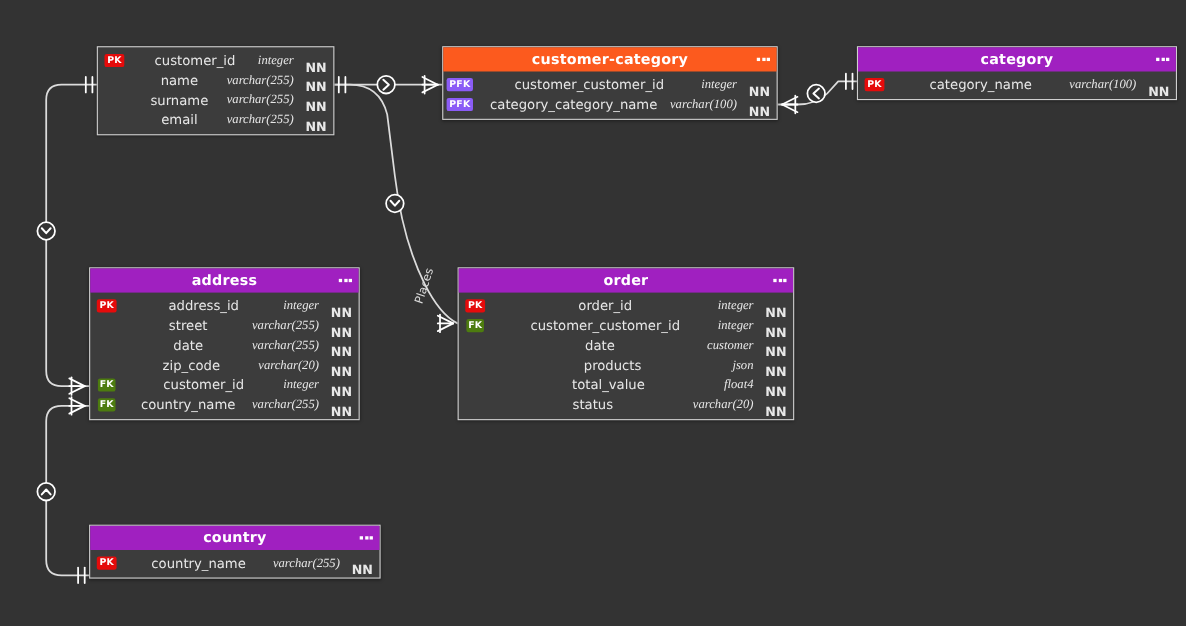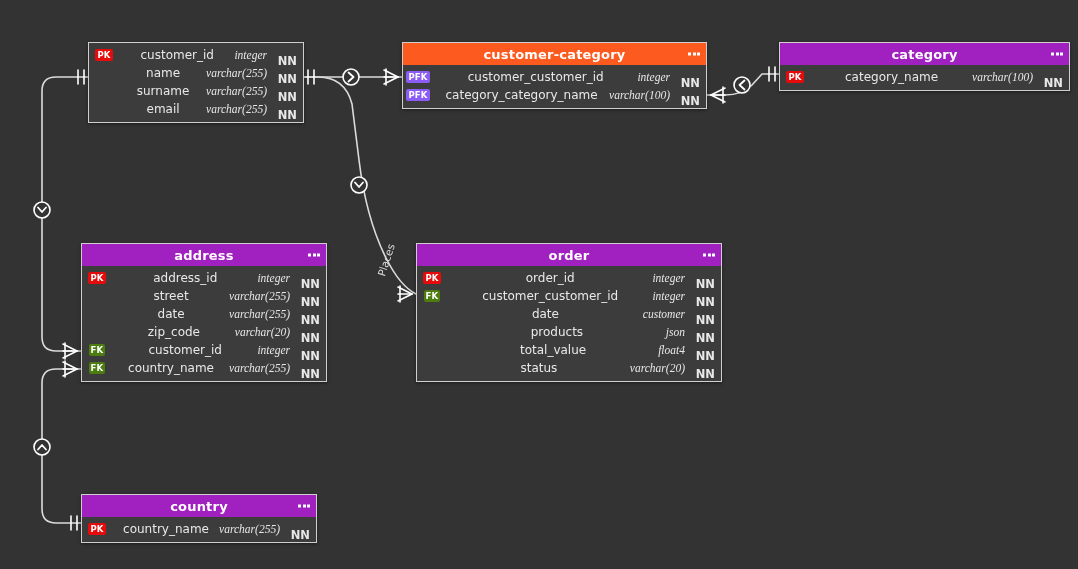--- a/index.html
+++ b/index.html
@@ -414,21 +414,21 @@
             <span class="col-nn">NN</span>
           </div>
           <div class="row">
             <span class="key"></span>
             <span class="col-name">status</span>
             <span class="col-type">varchar(20)</span>
             <span class="col-nn">NN</span>
           </div>
         </div>
       </div>
-      <div class="tbl" style="left: 81px; top: 494px; width: 236px;">
+      <div class="tbl" style="left: 81px; top: 477px; width: 265px;">
         <div class="tbl-head purple">
           <span>country</span>
           <span class="dots">
             <i></i>
             <i></i>
             <i></i>
           </span>
         </div>
         <div class="rows">
           <div class="row">

